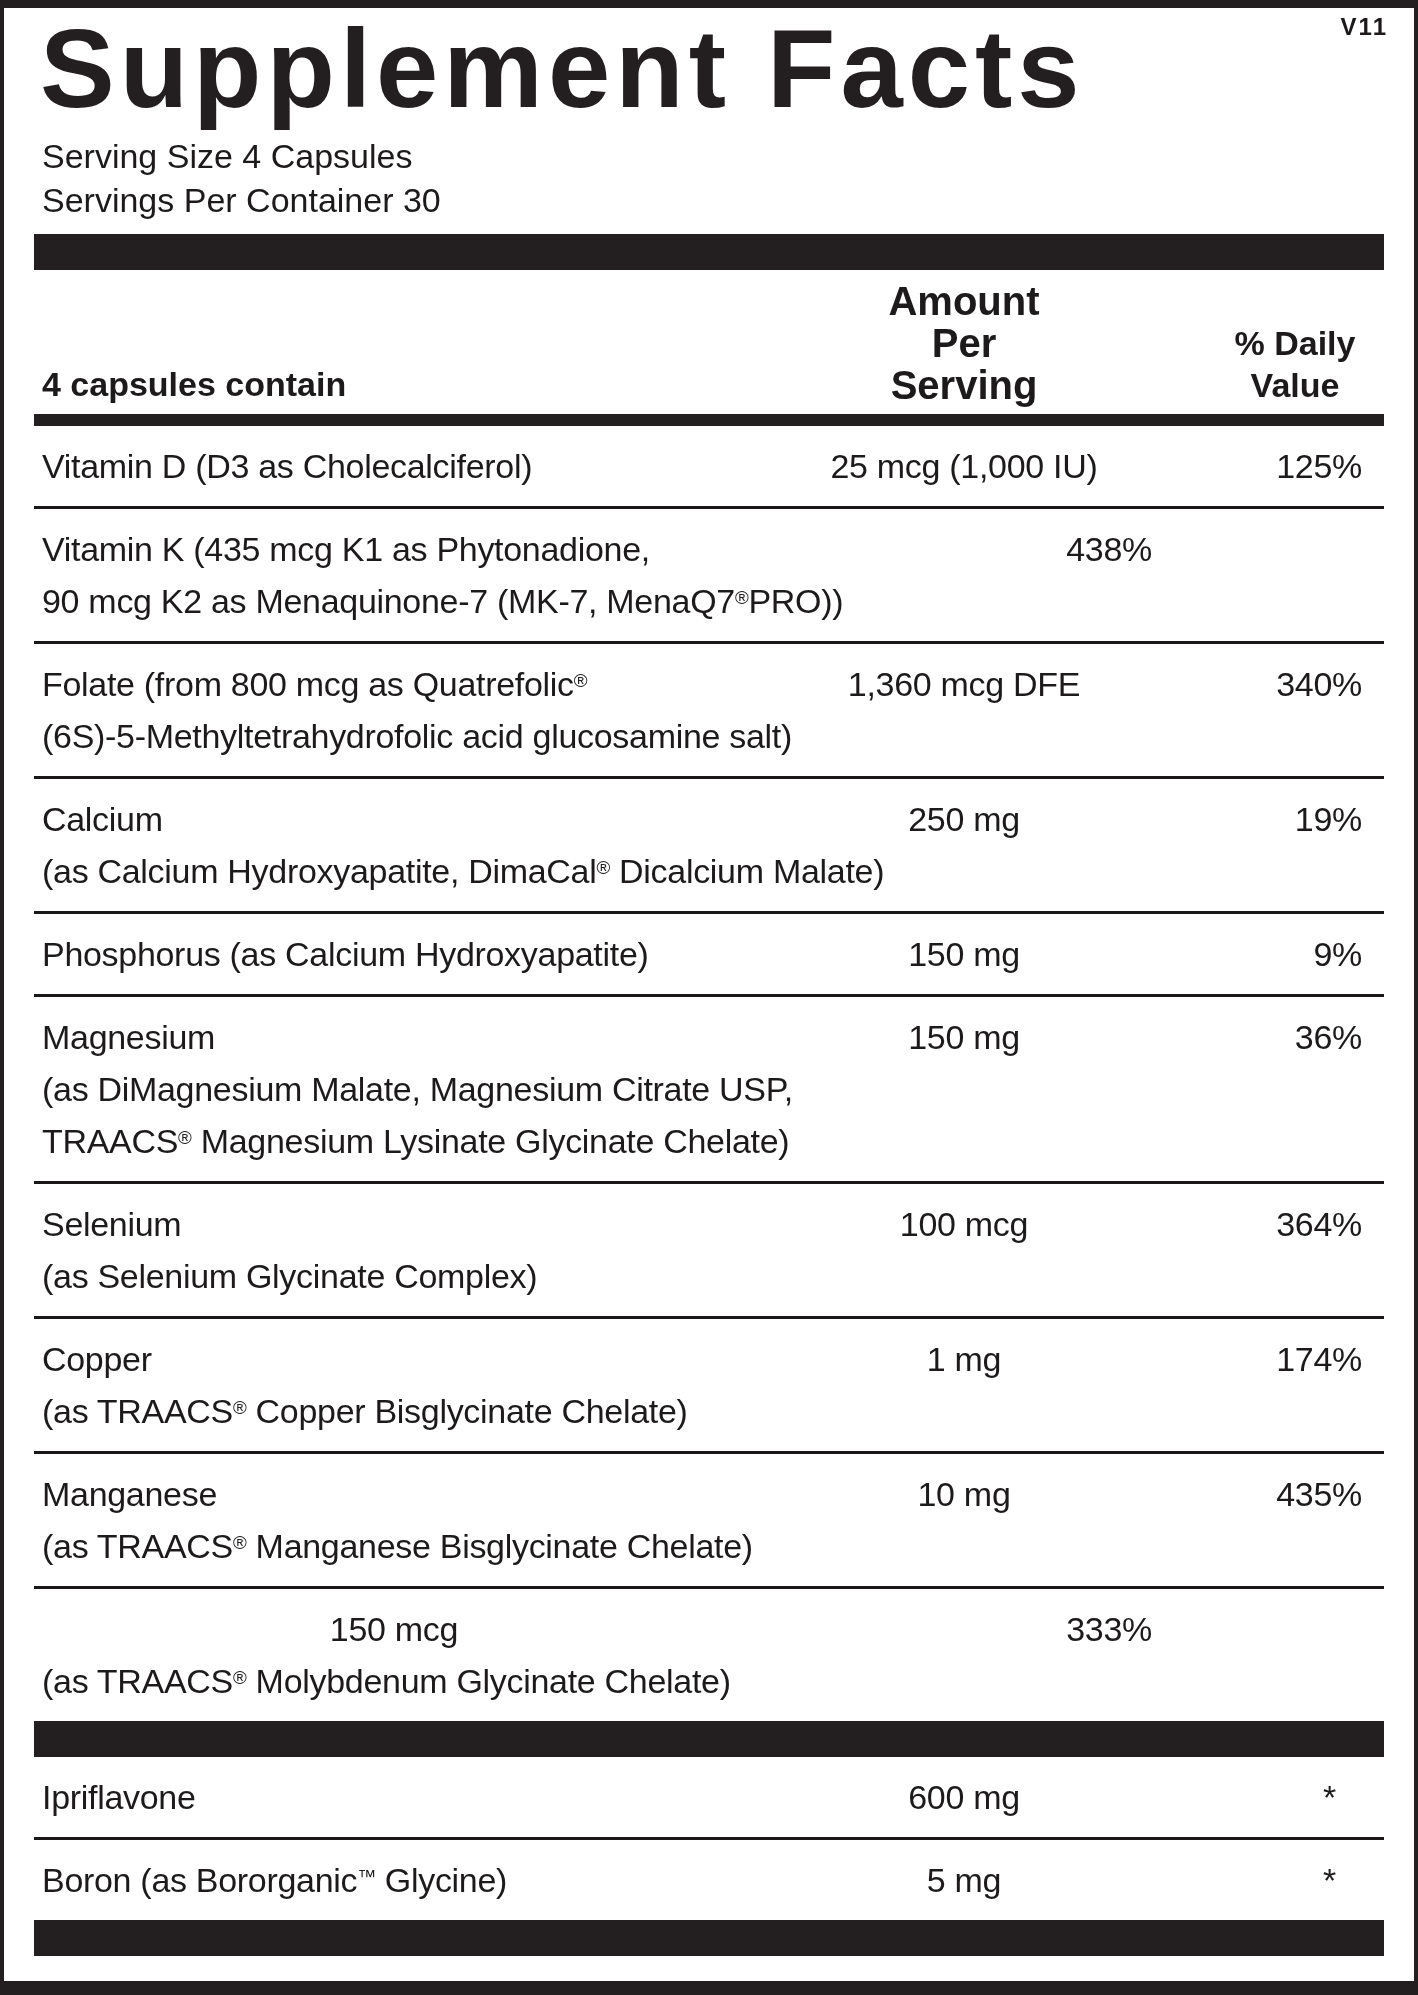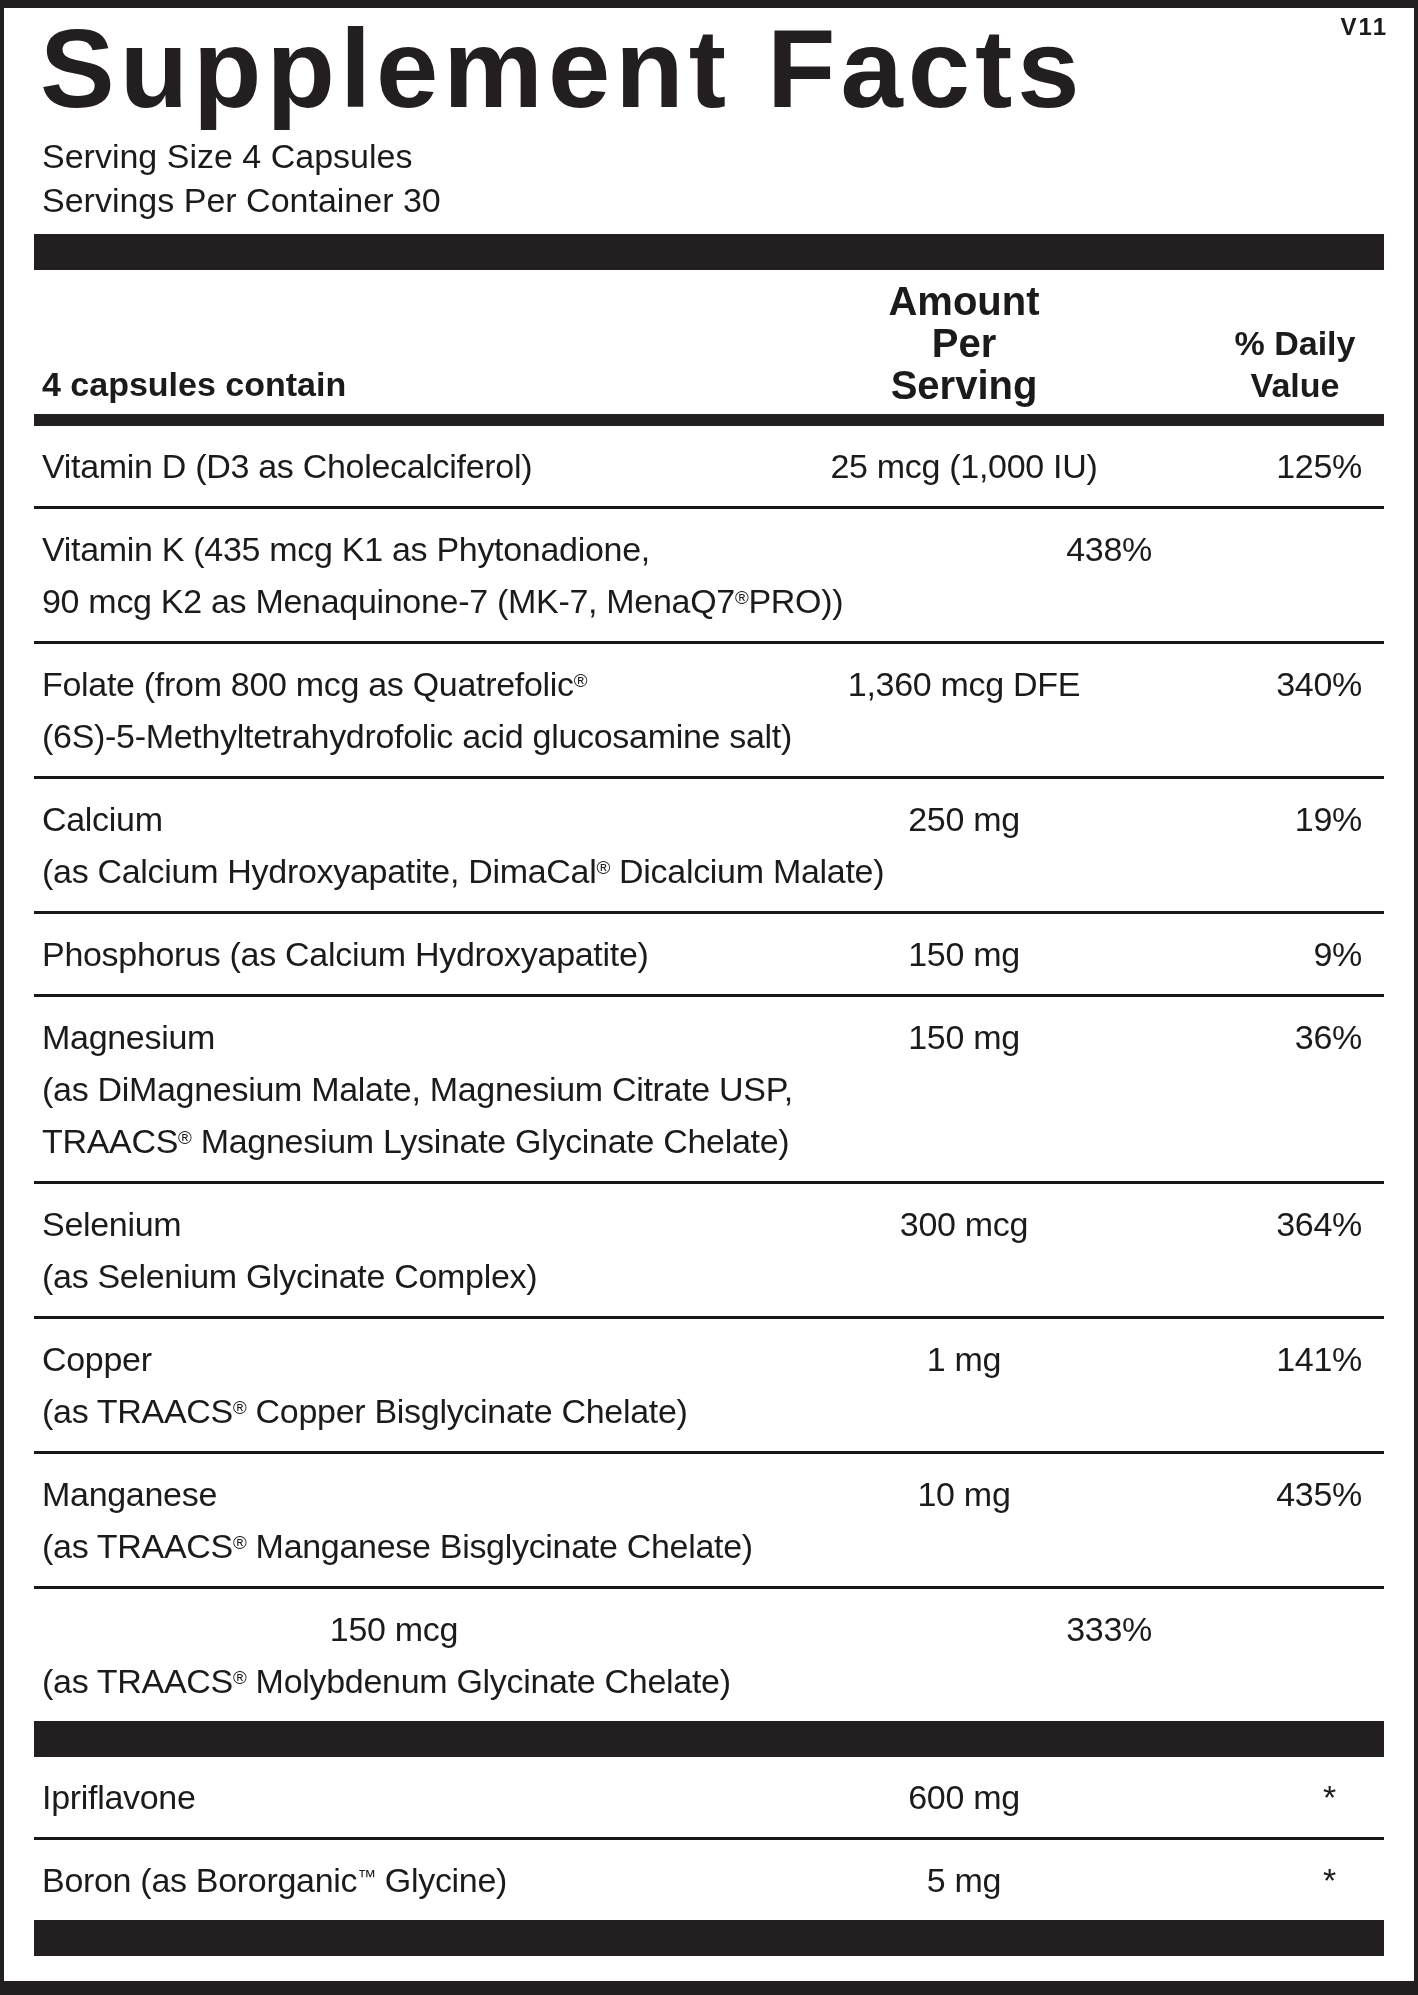--- a/index.html
+++ b/index.html
@@ -176,31 +176,31 @@
         <span class="amt">150 mg</span>
         <span class="dv">36%</span>
       </div>
       <div class="desc">(as DiMagnesium Malate, Magnesium Citrate USP,</div>
       <div class="desc">TRAACS<sup>®</sup> Magnesium Lysinate Glycinate Chelate)</div>
     </div>
 
     <div class="row">
       <div class="row-main">
         <span class="nm">Selenium</span>
-        <span class="amt">300 mcg</span>
+        <span class="amt">100 mcg</span>
         <span class="dv">364%</span>
       </div>
       <div class="desc">(as Selenium Glycinate Complex)</div>
     </div>
 
     <div class="row">
       <div class="row-main">
         <span class="nm">Copper</span>
         <span class="amt">1 mg</span>
-        <span class="dv">141%</span>
+        <span class="dv">174%</span>
       </div>
       <div class="desc">(as TRAACS<sup>®</sup> Copper Bisglycinate Chelate)</div>
     </div>
 
     <div class="row">
       <div class="row-main">
         <span class="nm">Manganese</span>
         <span class="amt">10 mg</span>
         <span class="dv">435%</span>
       </div>

